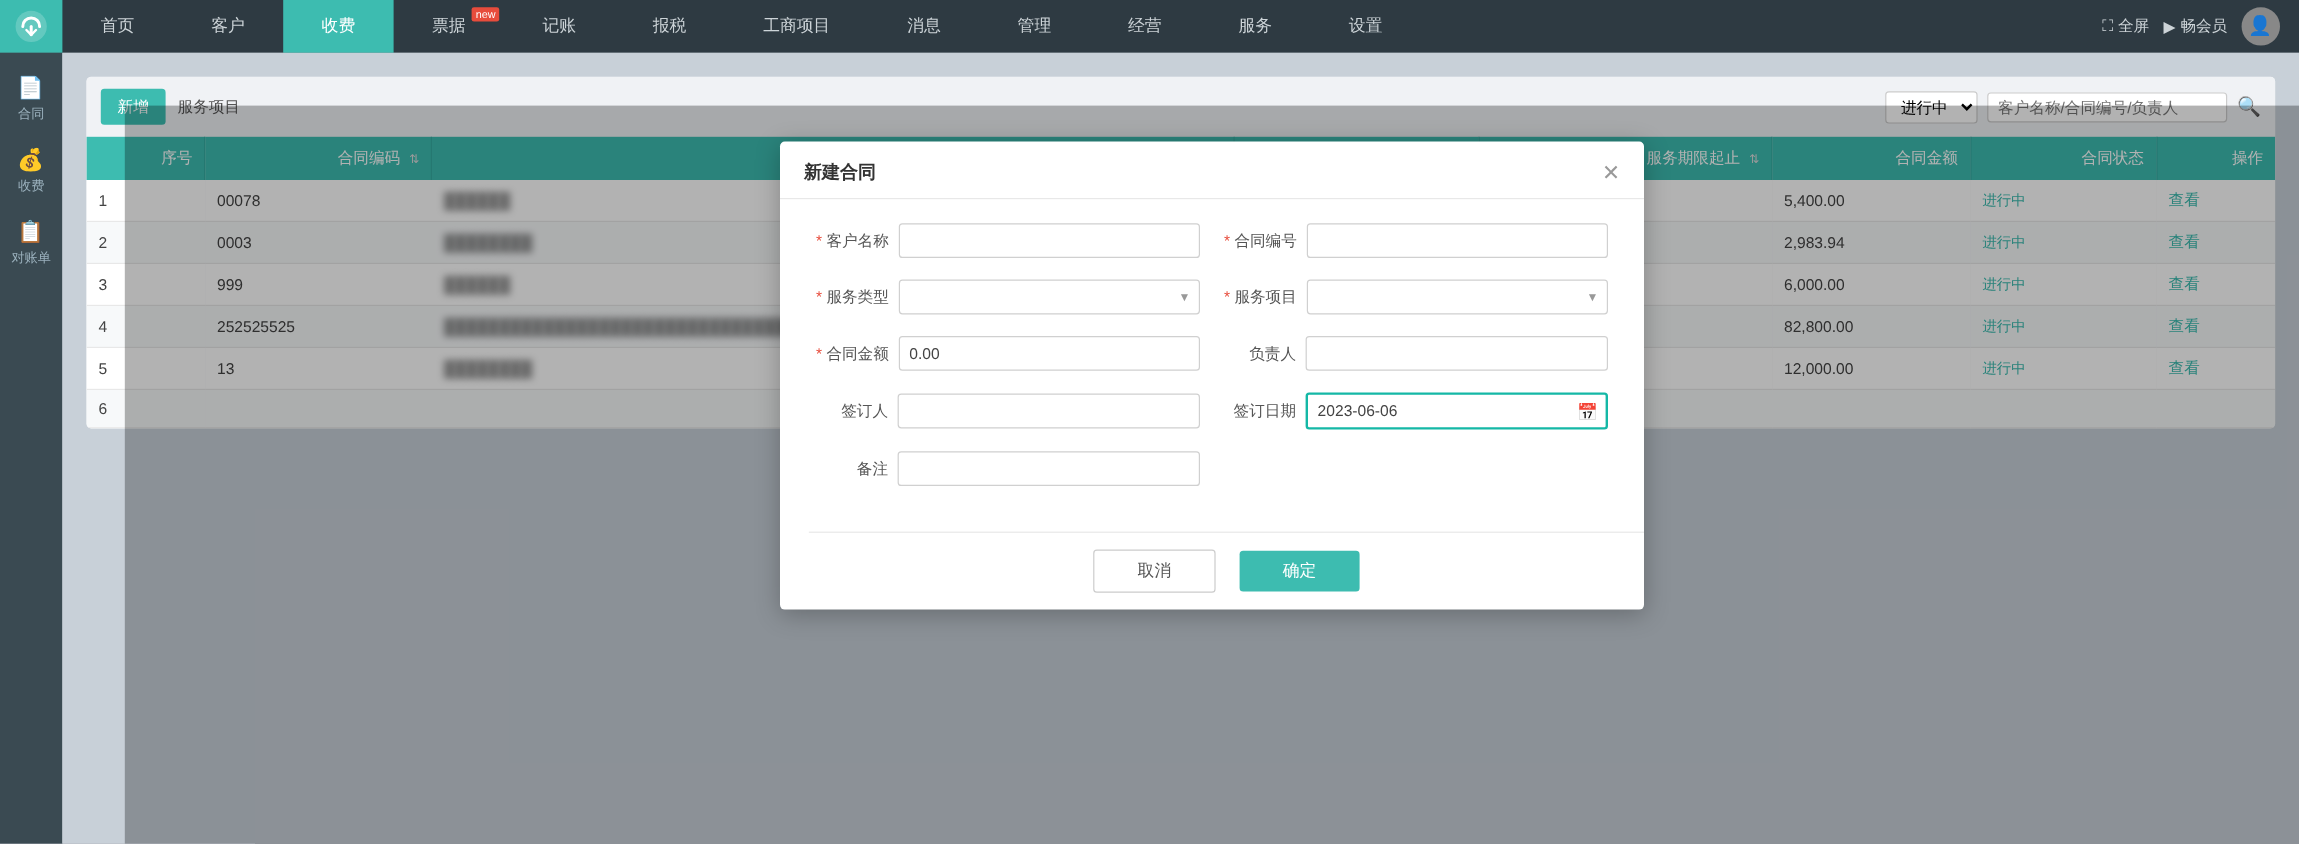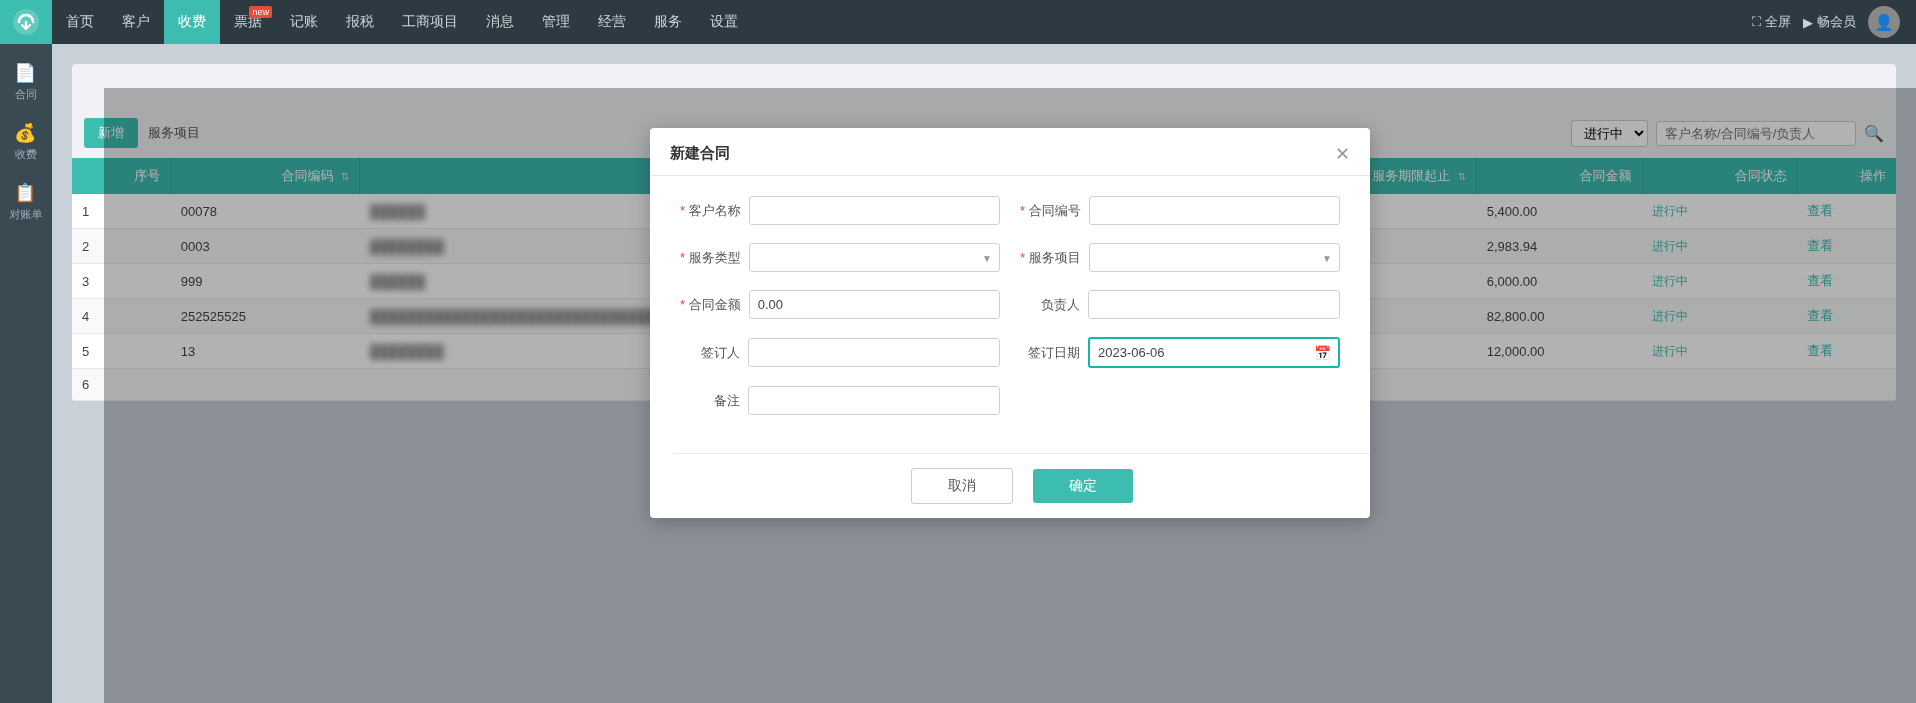--- a/index.html
+++ b/index.html
@@ -24,21 +24,21 @@
     .top-nav .logo svg { width: 28px; height: 28px; }
     .top-nav .nav-items {
       display: flex;
       align-items: center;
       height: 100%;
       flex: 1;
     }
     .nav-item {
       color: #cdd4d8;
       font-size: 14px;
-      padding: 0 14px;
+      padding: 0 32px;
       height: 44px;
       display: flex;
       align-items: center;
       cursor: pointer;
       position: relative;
     }
     .nav-item.active {
       background: #3dbcb0;
       color: #fff;
     }
@@ -121,21 +121,20 @@
       background: #f0f2f5;
       border-radius: 4px;
       overflow: hidden;
     }
     .table-toolbar {
       display: flex;
       align-items: center;
       padding: 10px 12px;
       gap: 10px;
       background: #f0f2f5;
-      margin-top: 44px;
     }
     .btn-new {
       background: #3dbcb0;
       color: #fff;
       border: none;
       padding: 6px 14px;
       border-radius: 3px;
       cursor: pointer;
       font-size: 13px;
     }
@@ -210,21 +209,21 @@
     .modal-overlay {
       position: absolute;
       left: 52px;
       top: 44px;
       right: 0;
       bottom: 0;
       background: rgba(0,0,0,0.3);
       display: flex;
       align-items: flex-start;
       justify-content: center;
-      padding-top: 40px;
+      padding-top: 30px;
       z-index: 100;
     }
     .modal {
       background: #fff;
       border-radius: 4px;
       width: 720px;
       padding: 0;
       position: relative;
       box-shadow: 0 4px 20px rgba(0,0,0,0.25);
     }

